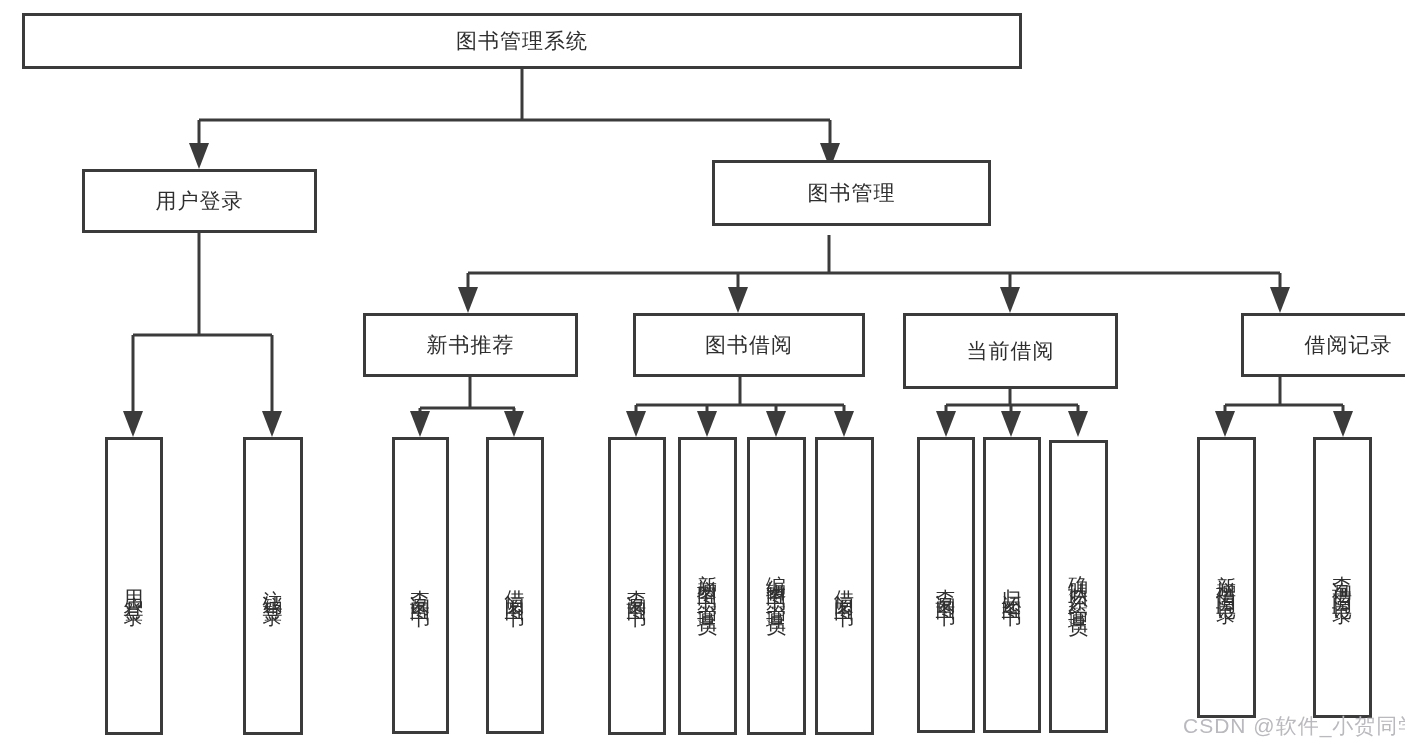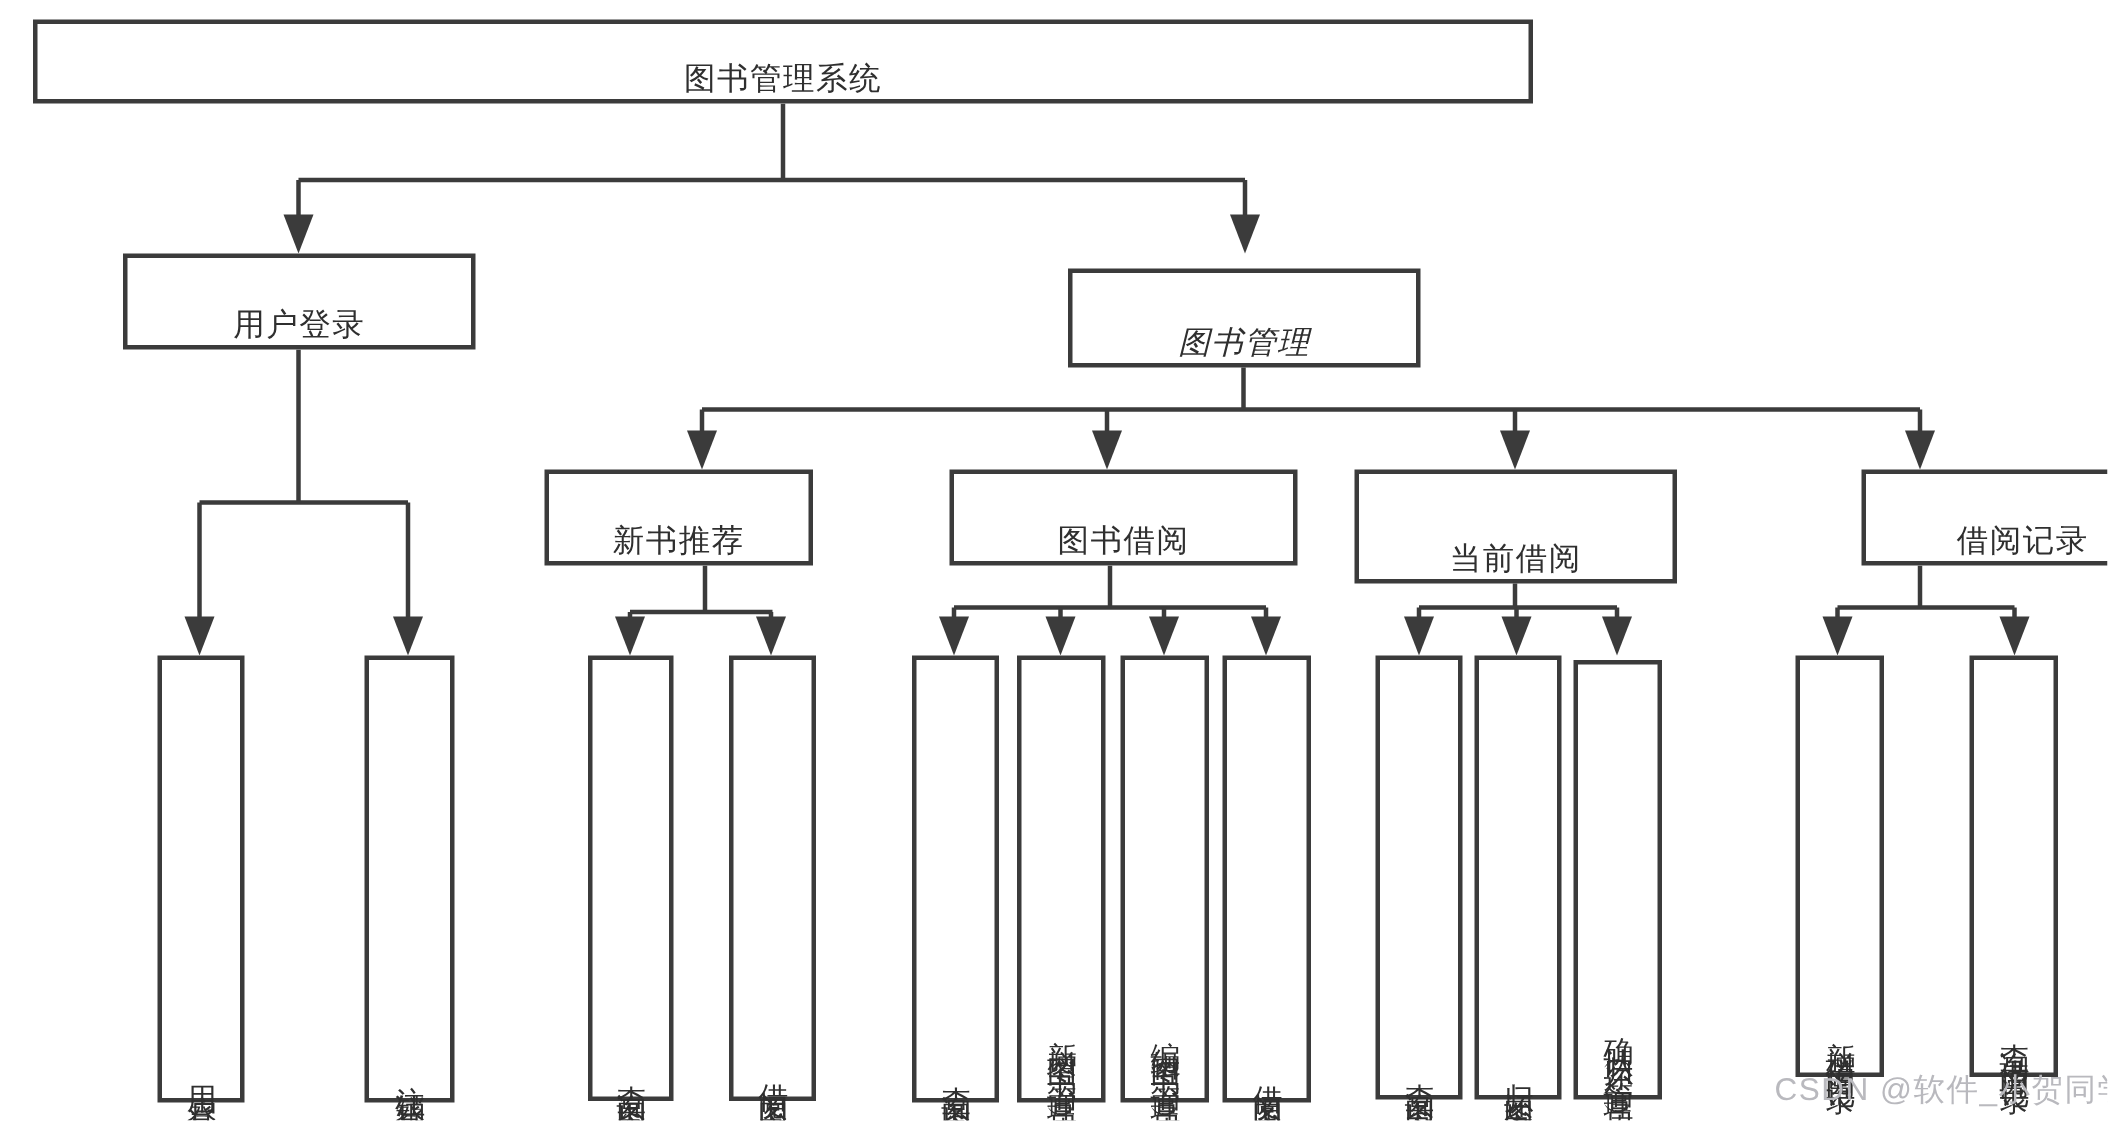--- a/index.html
+++ b/index.html
@@ -17,21 +17,21 @@
     left: 0; top: 0;
     width: 1405px; height: 747px;
     z-index: 1;
   }
   .node {
     position: absolute;
     box-sizing: border-box;
     background: #ffffff;
     border: 3px solid #3b3b3b;
     display: flex;
-    align-items: flex-end;
+    align-items: center;
     justify-content: center;
     z-index: 2;
   }
   .hnode { font-size: 21px; letter-spacing: 1px; }
   .vnode span {
     writing-mode: vertical-rl;
     font-size: 20px;
     letter-spacing: 6px;
     line-height: 1.1;
     white-space: nowrap;
@@ -107,25 +107,25 @@
       <polygon points="1333,411 1353,411 1343,437" fill="#3b3b3b"></polygon>
     </svg>
 
   <div class="node hnode" style="left:22px; top:13px; width:1000px; height:56px;">
     <span>图书管理系统</span>
   </div>
 
   <div class="node hnode" style="left:82px; top:169px; width:235px; height:64px;">
     <span>用户登录</span>
   </div>
-  <div class="node hnode" style="left:712px; top:179px; width:235px; height:66px;font-style:italic;">
+  <div class="node hnode" style="left:712px; top:160px; width:279px; height:66px;">
     <span>图书管理</span>
   </div>
 
-  <div class="node hnode" style="left:363px; top:313px; width:179px; height:64px;">
+  <div class="node hnode" style="left:363px; top:313px; width:215px; height:64px;">
     <span>新书推荐</span>
   </div>
   <div class="node hnode" style="left:633px; top:313px; width:232px; height:64px;">
     <span>图书借阅</span>
   </div>
   <div class="node hnode" style="left:903px; top:313px; width:215px; height:76px;">
     <span>当前借阅</span>
   </div>
   <div class="node hnode" style="left:1241px; top:313px; width:215px; height:64px;">
     <span>借阅记录</span>

